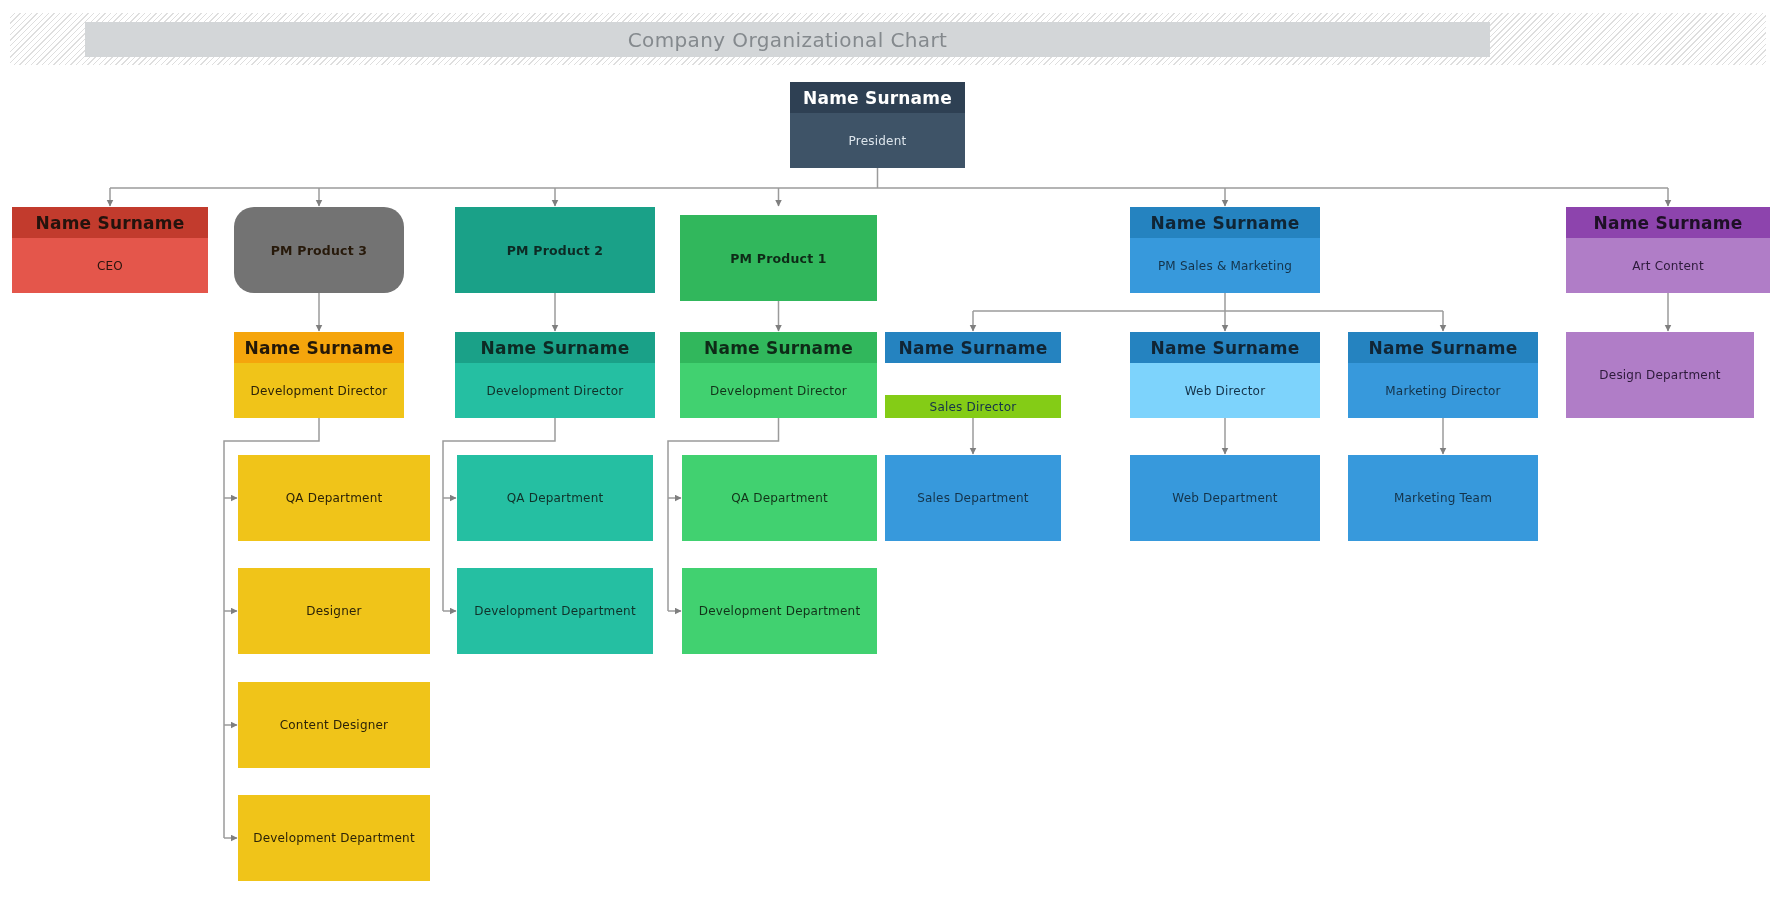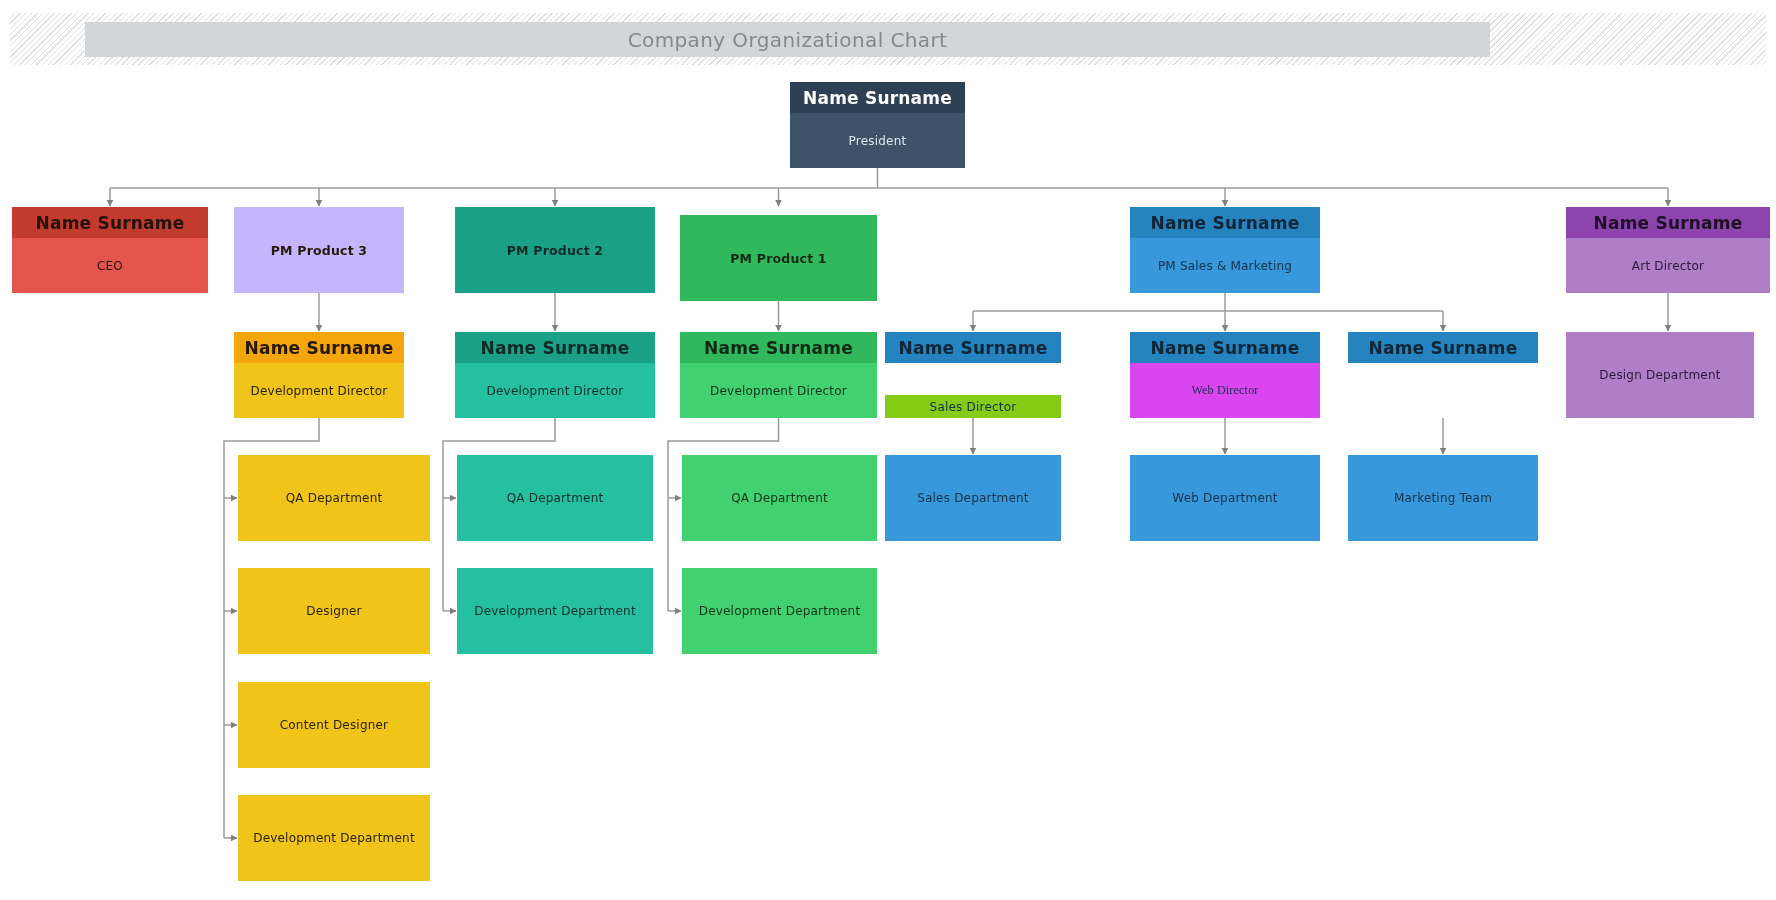--- a/index.html
+++ b/index.html
@@ -81,58 +81,59 @@
   </svg>
 <div class="node" style="left: 790px; top: 82px; width: 175px; height: 86px;">
       <div class="node-header" style="background: rgb(46, 64, 83); color: rgb(255, 255, 255);">Name Surname</div>
       <div class="node-role" style="background: rgb(62, 83, 103); color: rgb(221, 229, 236);">President</div>
     </div>
     <div class="node" style="left: 12px; top: 207px; width: 196px; height: 86px;">
       <div class="node-header" style="background: rgb(194, 59, 45); color: rgb(36, 19, 13);">Name Surname</div>
       <div class="node-role" style="background: rgb(228, 86, 75); color: rgb(42, 21, 14);">CEO</div>
     </div>
     <div class="node" style="left: 234px; top: 207px; width: 170px; height: 86px;">
-      <div class="node-label bold" style="background: #c4b5fd; color: rgb(39, 25, 10);">PM Product 3</div>
+      <div class="node-label bold" style="background: #737373; color: rgb(39, 25, 10); border-radius: 20px;">PM Product 3</div>
     </div>
     <div class="node" style="left: 455px; top: 207px; width: 200px; height: 86px;">
       <div class="node-label bold" style="background: rgb(26, 161, 136); color: rgb(13, 42, 36);">PM Product 2</div>
     </div>
     <div class="node" style="left: 680px; top: 207px; width: 197px; height: 86px; margin-top: 8px;">
       <div class="node-label bold" style="background: rgb(49, 183, 92); color: rgb(14, 42, 23);">PM Product 1</div>
     </div>
     <div class="node" style="left: 1130px; top: 207px; width: 190px; height: 86px;">
       <div class="node-header" style="background: rgb(37, 131, 192); color: rgb(16, 37, 53);">Name Surname</div>
       <div class="node-role" style="background: rgb(55, 153, 220); color: rgb(20, 51, 74);">PM Sales &amp; Marketing</div>
     </div>
     <div class="node" style="left: 1566px; top: 207px; width: 204px; height: 86px;">
       <div class="node-header" style="background: rgb(141, 68, 173); color: rgb(30, 16, 38);">Name Surname</div>
-      <div class="node-role" style="background: rgb(176, 125, 199); color: rgb(45, 26, 59);">Art Director</div>
+      <div class="node-role" style="background: rgb(176, 125, 199); color: rgb(45, 26, 59);">Art Content</div>
     </div>
     <div class="node" style="left: 234px; top: 332px; width: 170px; height: 86px;">
       <div class="node-header" style="background: rgb(245, 165, 12); color: rgb(37, 24, 8);">Name Surname</div>
       <div class="node-role" style="background: rgb(240, 196, 25); color: rgb(44, 35, 8);">Development Director</div>
     </div>
     <div class="node" style="left: 455px; top: 332px; width: 200px; height: 86px;">
       <div class="node-header" style="background: rgb(26, 161, 136); color: rgb(13, 42, 36);">Name Surname</div>
       <div class="node-role" style="background: rgb(37, 191, 162); color: rgb(16, 49, 41);">Development Director</div>
     </div>
     <div class="node" style="left: 680px; top: 332px; width: 197px; height: 86px;">
       <div class="node-header" style="background: rgb(49, 183, 92); color: rgb(14, 42, 23);">Name Surname</div>
       <div class="node-role" style="background: rgb(65, 209, 112); color: rgb(18, 51, 25);">Development Director</div>
     </div>
     <div class="node" style="left: 885px; top: 332px; width: 176px; height: 86px;">
       <div class="node-header" style="background: rgb(37, 131, 192); color: rgb(16, 37, 53);">Name Surname</div>
       <div class="node-role" style="background: #84cc16; color: rgb(20, 51, 74); margin-top: 32px;">Sales Director</div>
     </div>
     <div class="node" style="left: 1130px; top: 332px; width: 190px; height: 86px;">
       <div class="node-header" style="background: rgb(37, 131, 192); color: rgb(16, 37, 53);">Name Surname</div>
-      <div class="node-role" style="background: #d946ef; color: rgb(20, 51, 74); font-family: Liberation Serif, serif;">Web Director</div>
+      <div class="node-role" style="background: #7dd3fc; color: rgb(20, 51, 74);">Web Director</div>
     </div>
     <div class="node" style="left: 1348px; top: 332px; width: 190px; height: 86px;">
       <div class="node-header" style="background: rgb(37, 131, 192); color: rgb(16, 37, 53);">Name Surname</div>
+      <div class="node-role" style="background: rgb(55, 153, 220); color: rgb(20, 51, 74);">Marketing Director</div>
     </div>
     <div class="node" style="left: 1566px; top: 332px; width: 188px; height: 86px;">
       <div class="node-label" style="background: rgb(176, 125, 199); color: rgb(45, 26, 59);">Design Department</div>
     </div>
     <div class="node" style="left: 238px; top: 455px; width: 192px; height: 86px;">
       <div class="node-label" style="background: rgb(240, 196, 25); color: rgb(44, 35, 8);">QA Department</div>
     </div>
     <div class="node" style="left: 238px; top: 682px; width: 192px; height: 86px;">
       <div class="node-label" style="background: rgb(240, 196, 25); color: rgb(44, 35, 8);">Content Designer</div>
     </div>

